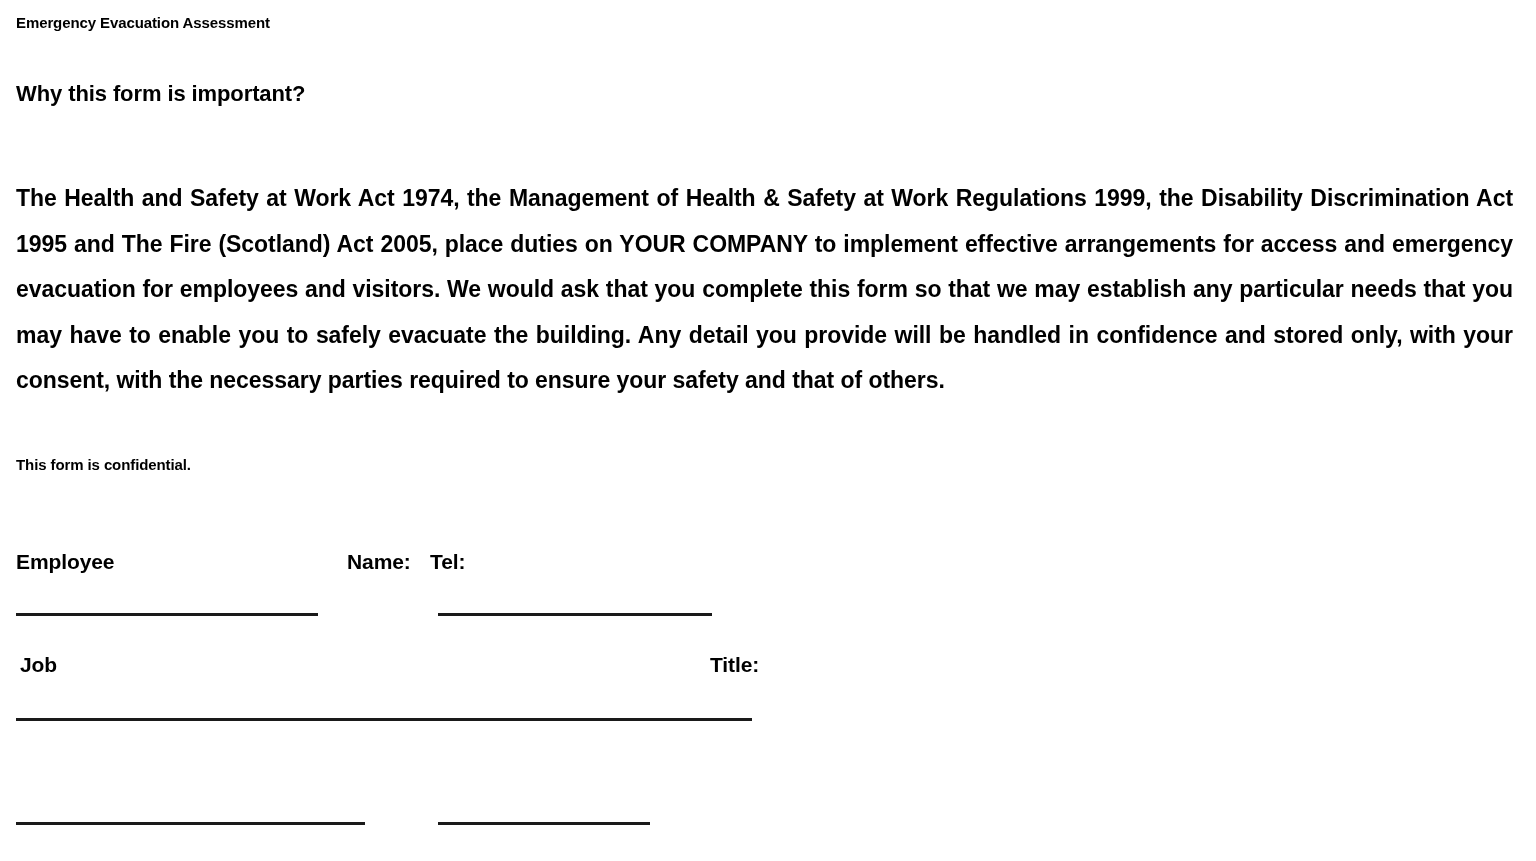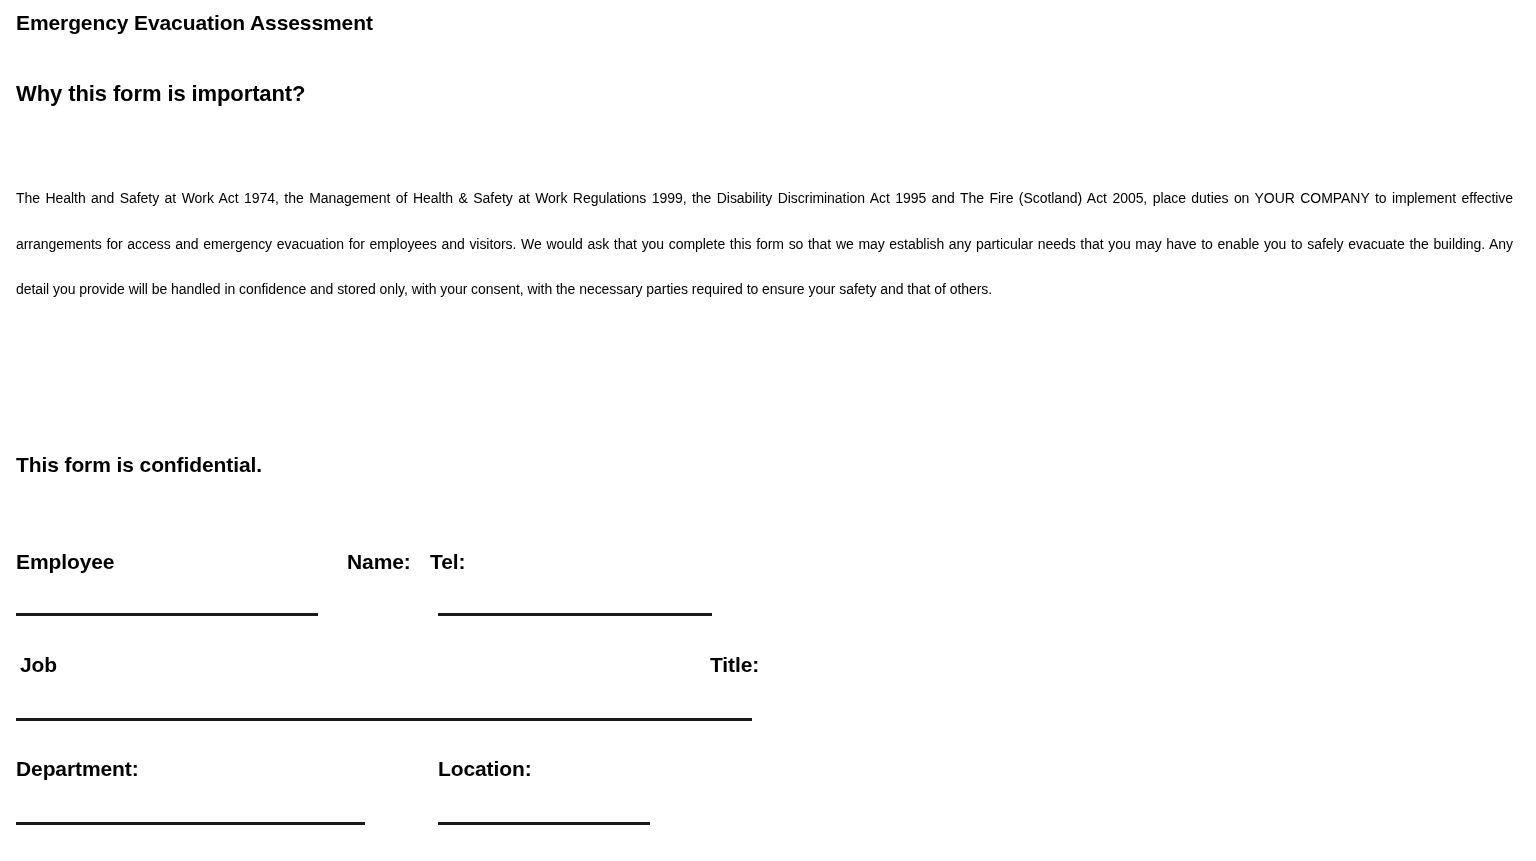--- a/index.html
+++ b/index.html
@@ -22,21 +22,21 @@
     height: 861px;
     padding: 0;
     box-sizing: border-box;
   }
 
   
   .doc-title {
     position: absolute;
     left: 16px;
     top: 10px;
-    font-size: 21px;
+    font-size: 15px;
     font-weight: bold;
     letter-spacing: -0.1px;
     line-height: 26px;
     white-space: nowrap;
   }
 
   .section-heading {
     position: absolute;
     left: 16px;
     top: 81px;
@@ -45,35 +45,35 @@
     letter-spacing: -0.1px;
     line-height: 26px;
     white-space: nowrap;
   }
 
   .body-paragraph {
     position: absolute;
     left: 16px;
     top: 176px;
     width: 1497px;
-    font-size: 14px;
-    font-weight: normal;
+    font-size: 23px;
+    font-weight: bold;
     line-height: 45.5px;
     text-align: justify;
     text-justify: inter-word;
     -moz-text-align-last: left;
     text-align-last: left;
     letter-spacing: -0.05px;
   }
 
   .confidential-note {
     position: absolute;
     left: 16px;
     top: 452px;
-    font-size: 21px;
+    font-size: 15px;
     font-weight: bold;
     letter-spacing: -0.1px;
     line-height: 26px;
     white-space: nowrap;
   }
 
   
   .field-row {
     position: absolute;
     left: 16px;
@@ -147,21 +147,17 @@
 
   <div class="field-row" id="row-job">
     <div class="field-labels">
       <span class="field-label" id="lbl-job">Job</span>
       <span class="field-label" id="lbl-title">Title:</span>
     </div>
     <div class="rule" id="rule-job"></div>
   </div>
 
   <div class="field-row" id="row-department">
-    <div class="field-labels">
-      <span class="field-label" id="lbl-department">Department:</span>
-      <span class="field-label" id="lbl-location">Location:</span>
-    </div>
     <div class="rule" id="rule-department"></div>
     <div class="rule" id="rule-location"></div>
   </div>
 
 </div>
 
 </body></html>

